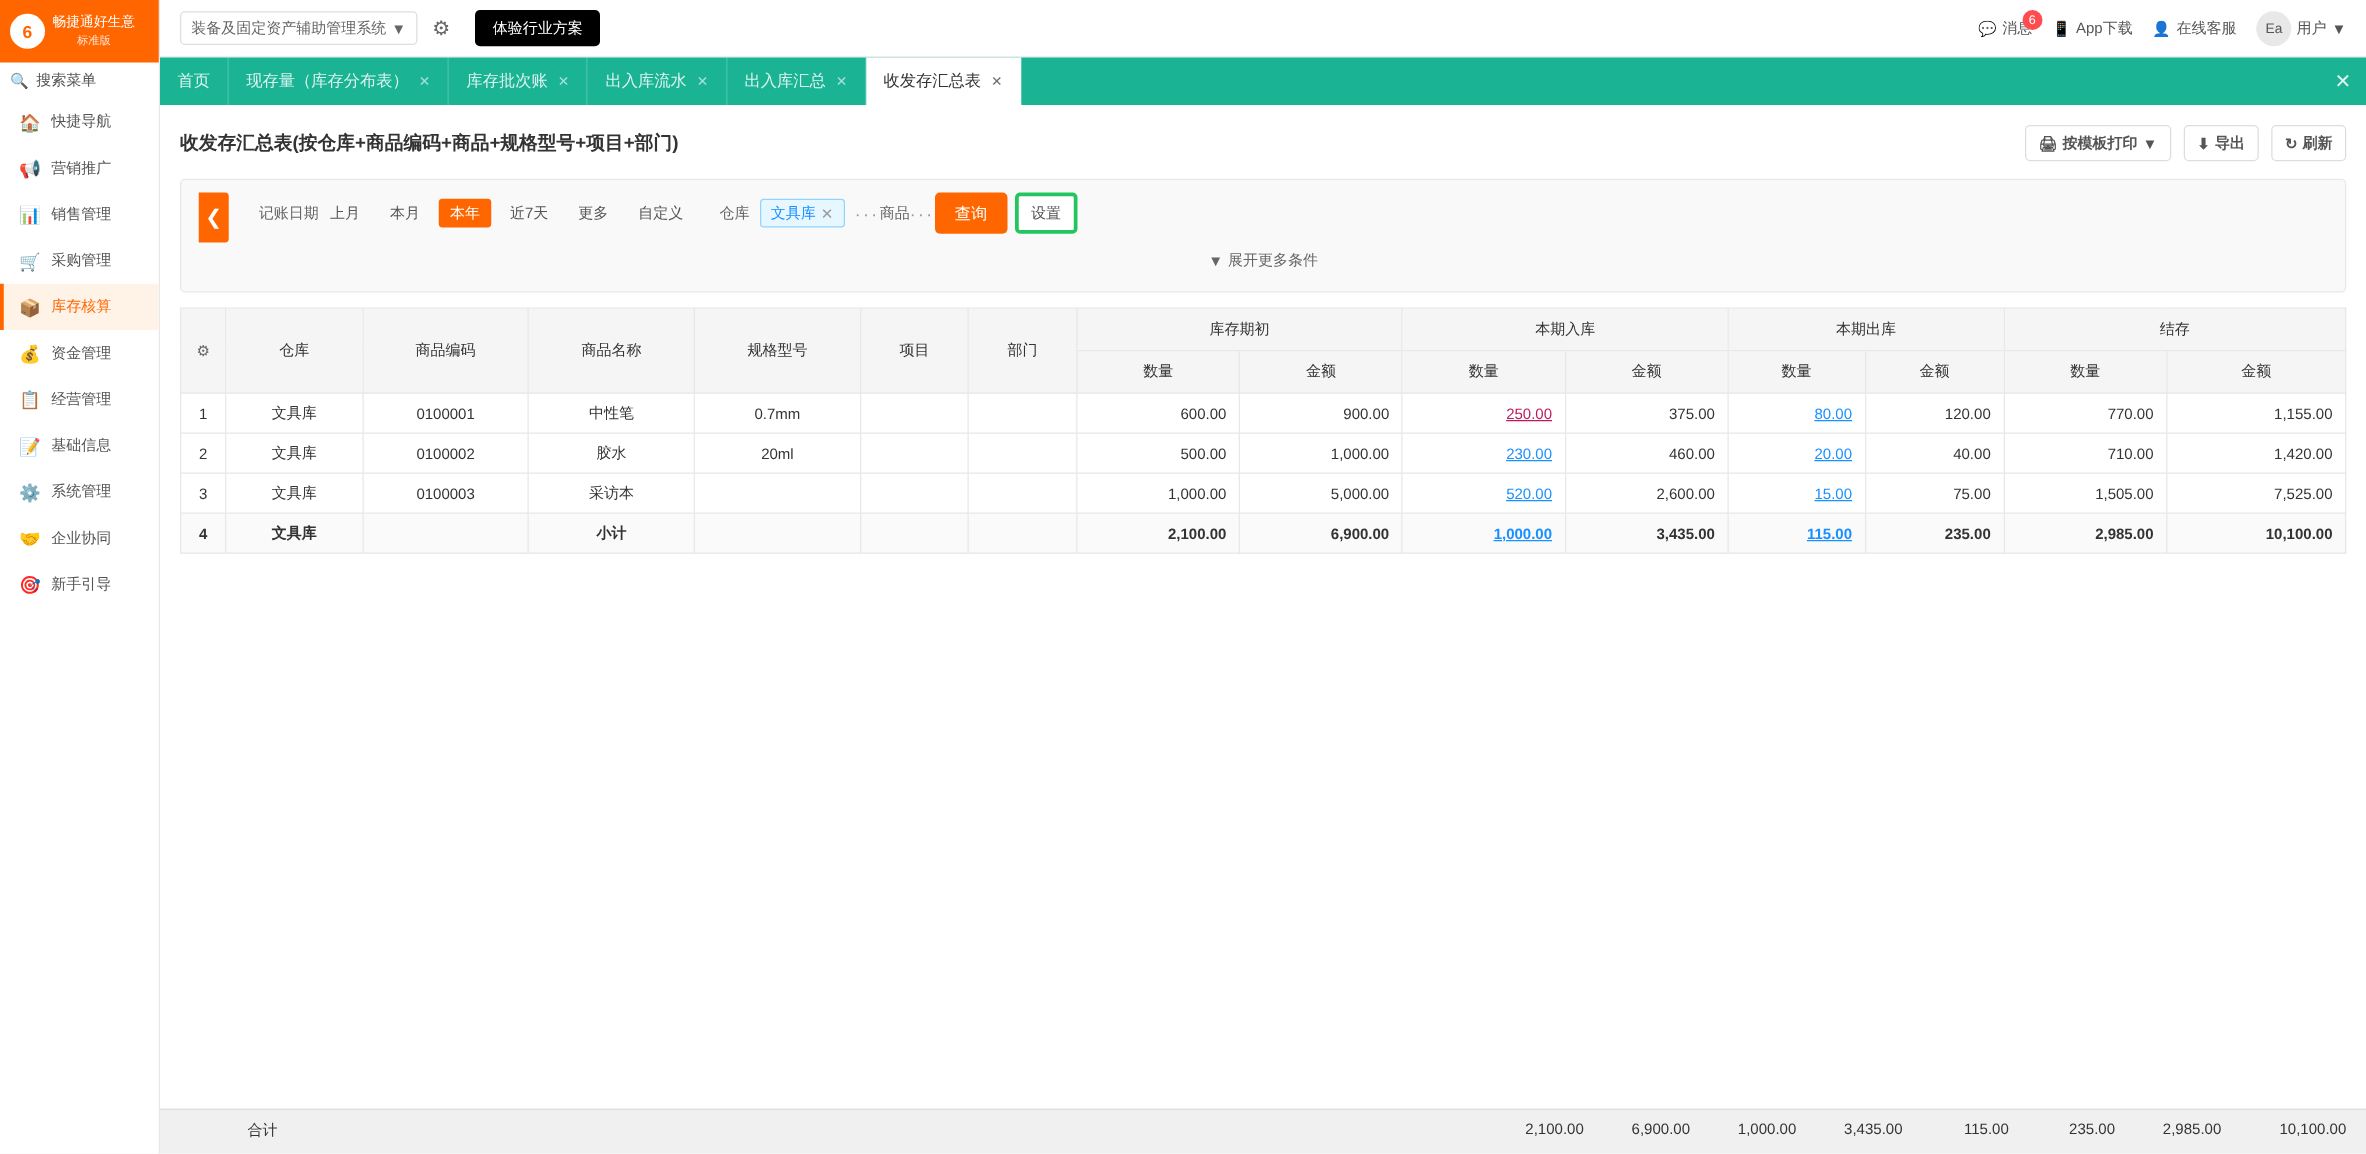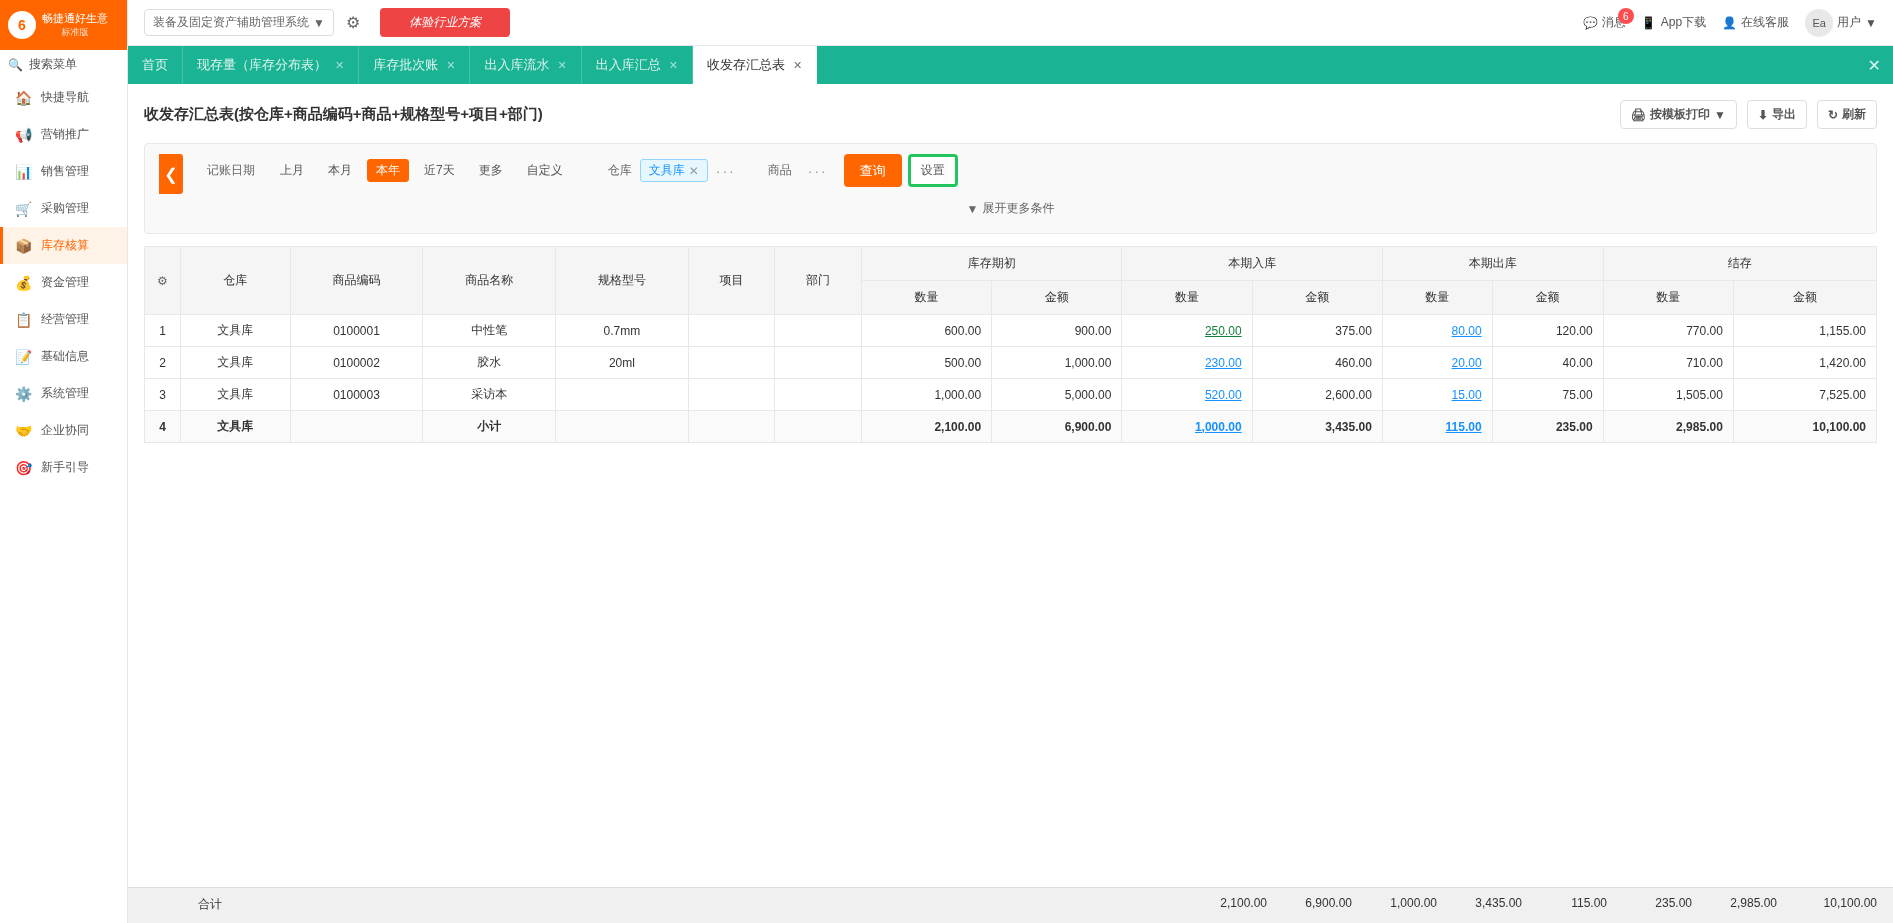--- a/index.html
+++ b/index.html
@@ -16,42 +16,42 @@
     .sidebar-nav-item.active { background: #fff3e8; color: #ff6600; border-left-color: #ff6600; }
     .sidebar-nav-item .nav-icon { font-size: 14px; width: 18px; text-align: center; }
     .sidebar-nav-item .nav-label { font-size: 12px; }
 
     
     .main { flex: 1; display: flex; flex-direction: column; overflow: hidden; }
 
     
     .top-header { background: #fff; border-bottom: 1px solid #e8e8e8; display: flex; align-items: center; padding: 0 16px; height: 46px; gap: 12px; }
     .system-selector { display: flex; align-items: center; gap: 4px; color: #666; cursor: pointer; border: 1px solid #ddd; border-radius: 4px; padding: 4px 8px; font-size: 12px; }
-    .experience-btn { background: #ef4444; color: #fff; border: none; border-radius: 4px; padding: 6px 29px; font-size: 12px; cursor: pointer; margin-left: 8px; font-style: italic; }
+    .experience-btn { background: #000000; color: #fff; border: none; border-radius: 4px; padding: 6px 14px; font-size: 12px; cursor: pointer; margin-left: 8px; }
     .header-right { margin-left: auto; display: flex; align-items: center; gap: 16px; color: #555; font-size: 12px; }
     .header-right-item { display: flex; align-items: center; gap: 4px; cursor: pointer; position: relative; }
     .badge { background: #ff4d4f; color: #fff; border-radius: 50%; width: 16px; height: 16px; font-size: 10px; display: flex; align-items: center; justify-content: center; position: absolute; top: -6px; right: -8px; }
     .user-avatar { width: 28px; height: 28px; background: #e8e8e8; border-radius: 50%; display: flex; align-items: center; justify-content: center; font-size: 11px; color: #555; }
 
     
     .tab-bar { background: #1ab394; display: flex; align-items: center; padding: 0; min-height: 38px; }
     .tab-item { display: flex; align-items: center; gap: 6px; padding: 0 14px; height: 38px; color: rgba(255,255,255,0.85); cursor: pointer; font-size: 13px; white-space: nowrap; border-right: 1px solid rgba(255,255,255,0.2); }
     .tab-item.active { background: #fff; color: #333; border-radius: 0; }
     .tab-close { font-size: 11px; color: inherit; opacity: 0.7; margin-left: 2px; }
     .tab-bar-close { margin-left: auto; padding: 0 12px; color: rgba(255,255,255,0.85); cursor: pointer; font-size: 16px; height: 38px; display: flex; align-items: center; }
 
     
     .content { flex: 1; overflow-y: auto; background: #fff; padding: 16px; }
     .page-title { font-size: 15px; font-weight: 600; color: #333; margin-bottom: 14px; display: flex; align-items: center; justify-content: space-between; }
     .page-title-actions { display: flex; align-items: center; gap: 10px; }
     .action-btn { display: flex; align-items: center; gap: 4px; padding: 5px 10px; border: 1px solid #ddd; border-radius: 4px; cursor: pointer; color: #555; font-size: 12px; background: #fff; }
 
     
     .filter-bar { background: #f9f9f9; border: 1px solid #e8e8e8; border-radius: 4px; padding: 10px 14px; margin-bottom: 12px; }
-    .filter-row { display: flex; align-items: center; gap: 16px; flex-wrap: wrap; }
+    .filter-row { display: flex; align-items: center; gap: 0; flex-wrap: wrap; }
     .filter-label { color: #666; font-size: 12px; white-space: nowrap; }
     .filter-dates { display: flex; align-items: center; gap: 6px; }
     .date-btn { padding: 2px 8px; border-radius: 3px; cursor: pointer; color: #555; font-size: 12px; border: 1px solid transparent; }
     .date-btn.active { background: #ff6600; color: #fff; border-color: #ff6600; }
     .date-range { color: #999; font-size: 11px; margin-top: 2px; }
     .filter-warehouse { display: flex; align-items: center; gap: 8px; margin-left: 20px; }
     .warehouse-tag { background: #e6f7ff; border: 1px solid #91d5ff; color: #1890ff; border-radius: 3px; padding: 2px 8px; font-size: 12px; display: flex; align-items: center; gap: 4px; }
     .warehouse-tag .remove { cursor: pointer; color: #999; }
     .filter-dots { color: #999; cursor: pointer; font-size: 14px; letter-spacing: 2px; }
     .expand-more { display: flex; align-items: center; justify-content: center; padding: 6px; color: #666; cursor: pointer; font-size: 12px; gap: 4px; }
@@ -289,21 +289,21 @@
       <tr>
       <td>1</td>
       <td>文具库</td>
       <td>0100001</td>
       <td style="">中性笔</td>
       <td>0.7mm</td>
       <td></td>
       <td></td>
       <td class="num-cell">600.00</td>
       <td class="num-cell">900.00</td>
-      <td class="num-cell link-cell" style="color:#15803d;cursor:pointer;">250.00</td>
+      <td class="num-cell link-cell" style="color:#be185d;cursor:pointer;">250.00</td>
       <td class="num-cell">375.00</td>
       <td class="num-cell link-cell" style="color:#1890ff;text-decoration:underline;cursor:pointer;">80.00</td>
       <td class="num-cell">120.00</td>
       <td class="num-cell">770.00</td>
       <td class="num-cell">1,155.00</td>
     </tr>
           <tr>
       <td>2</td>
       <td>文具库</td>
       <td>0100002</td>

